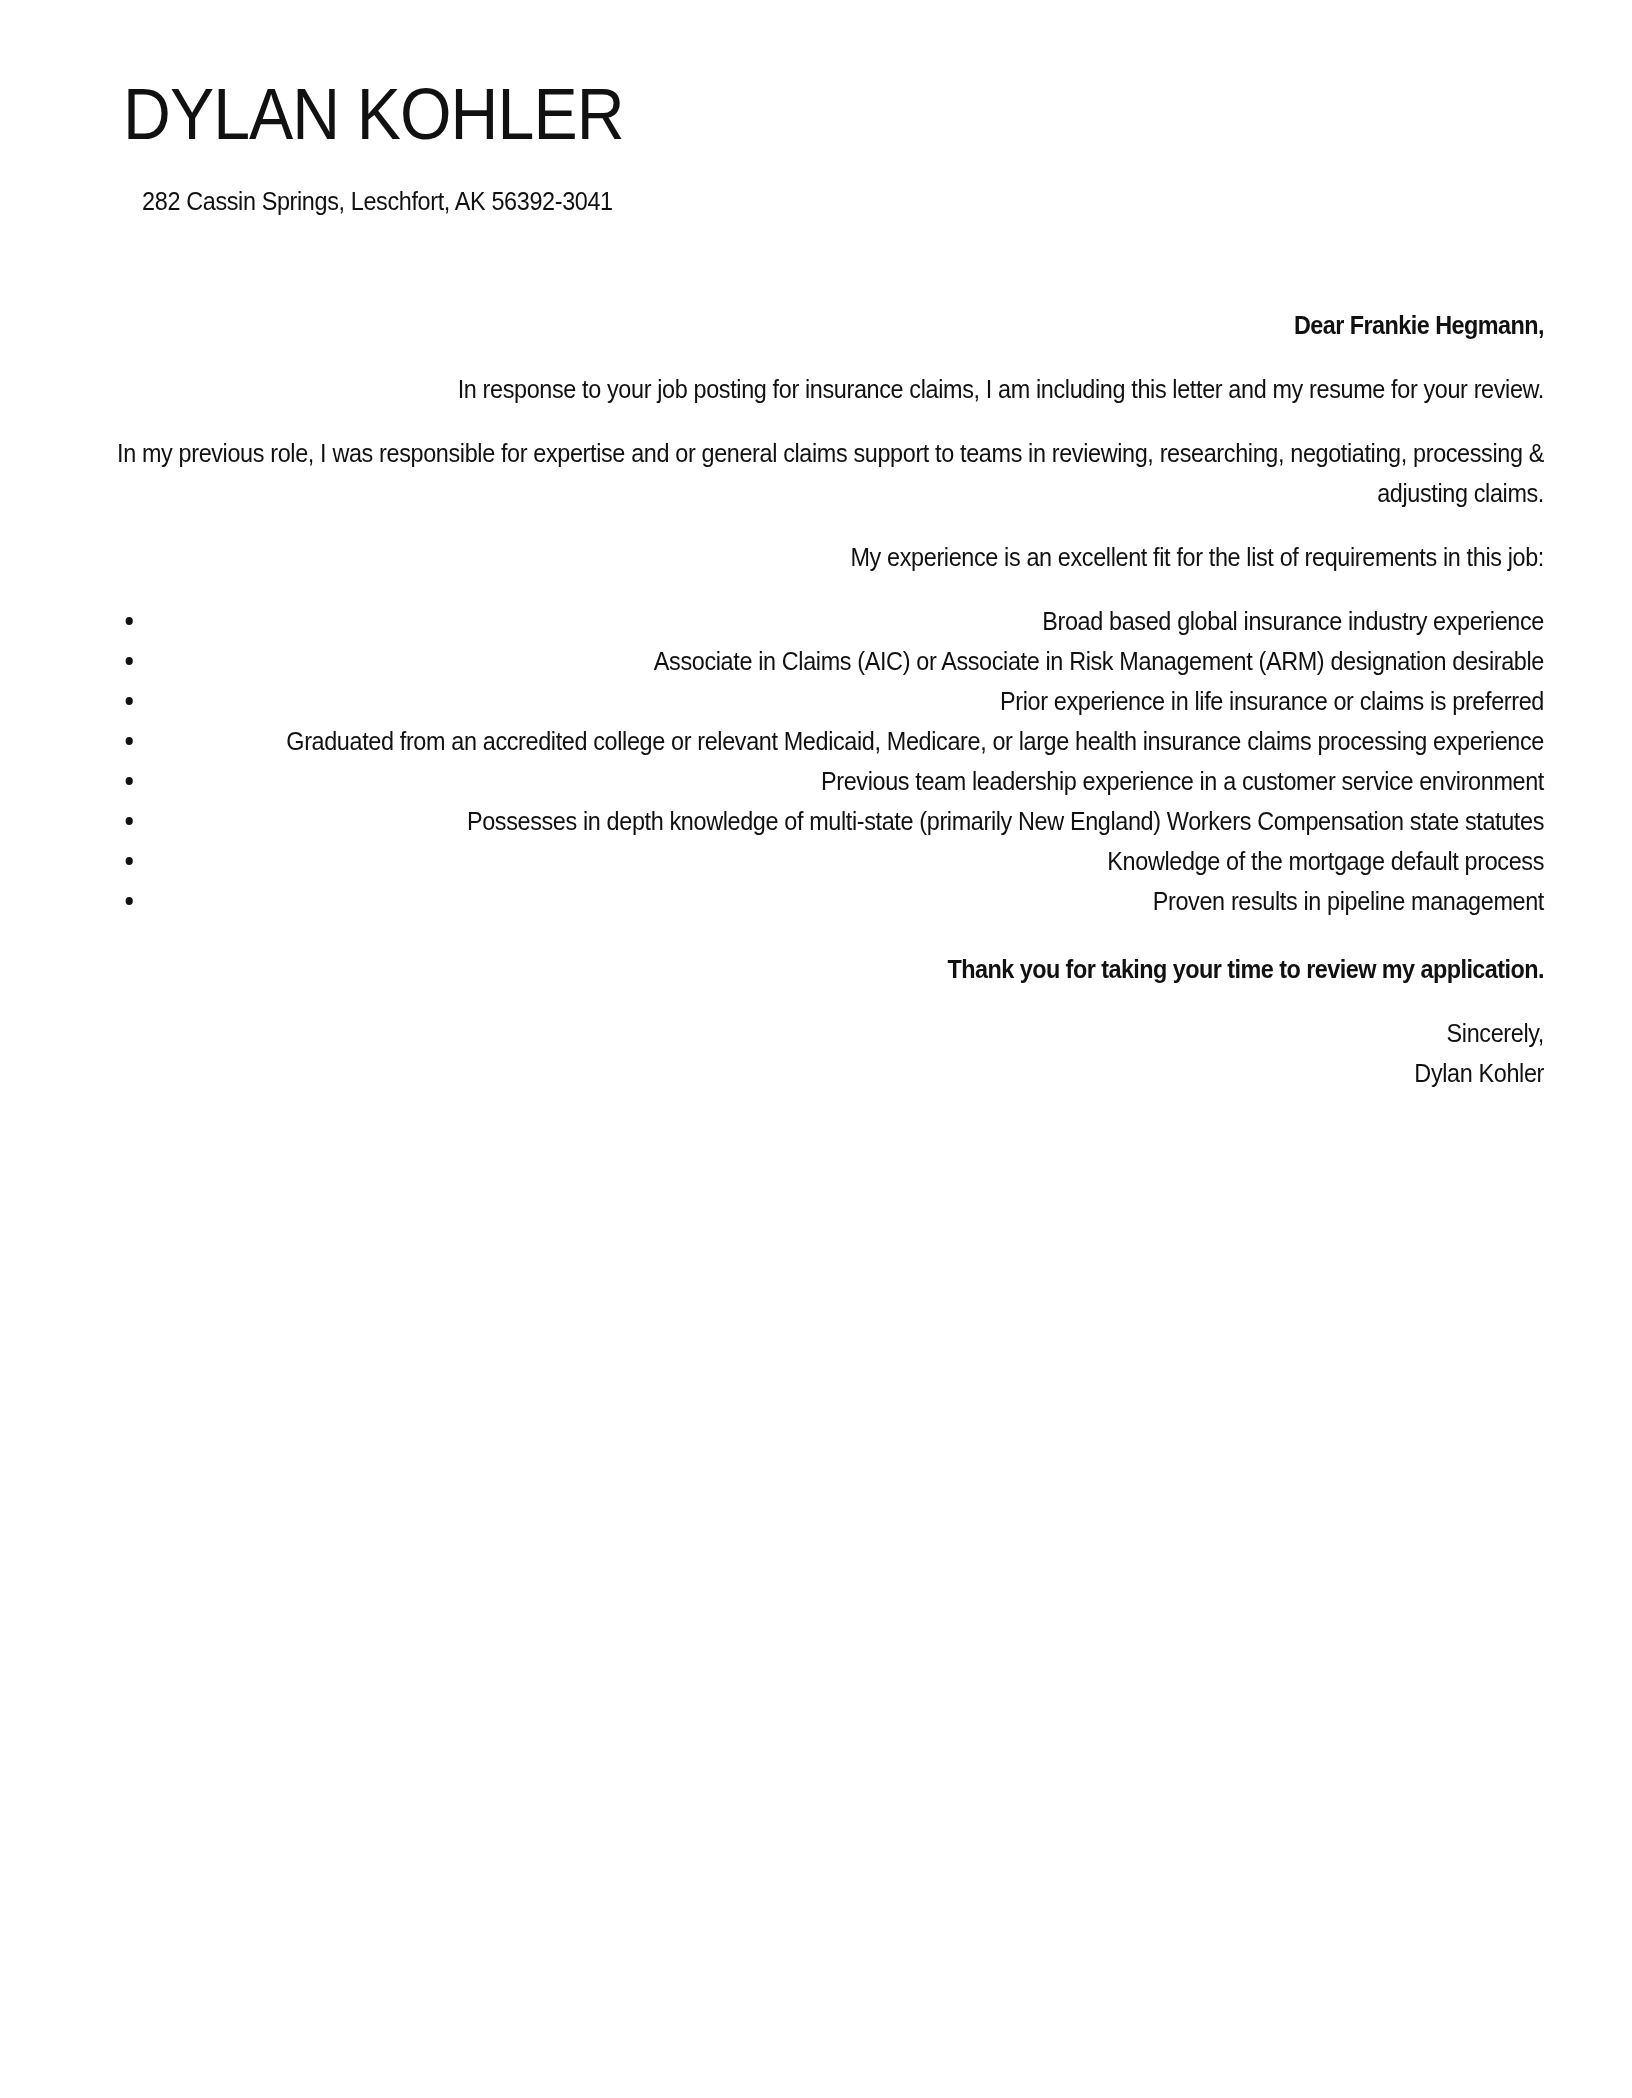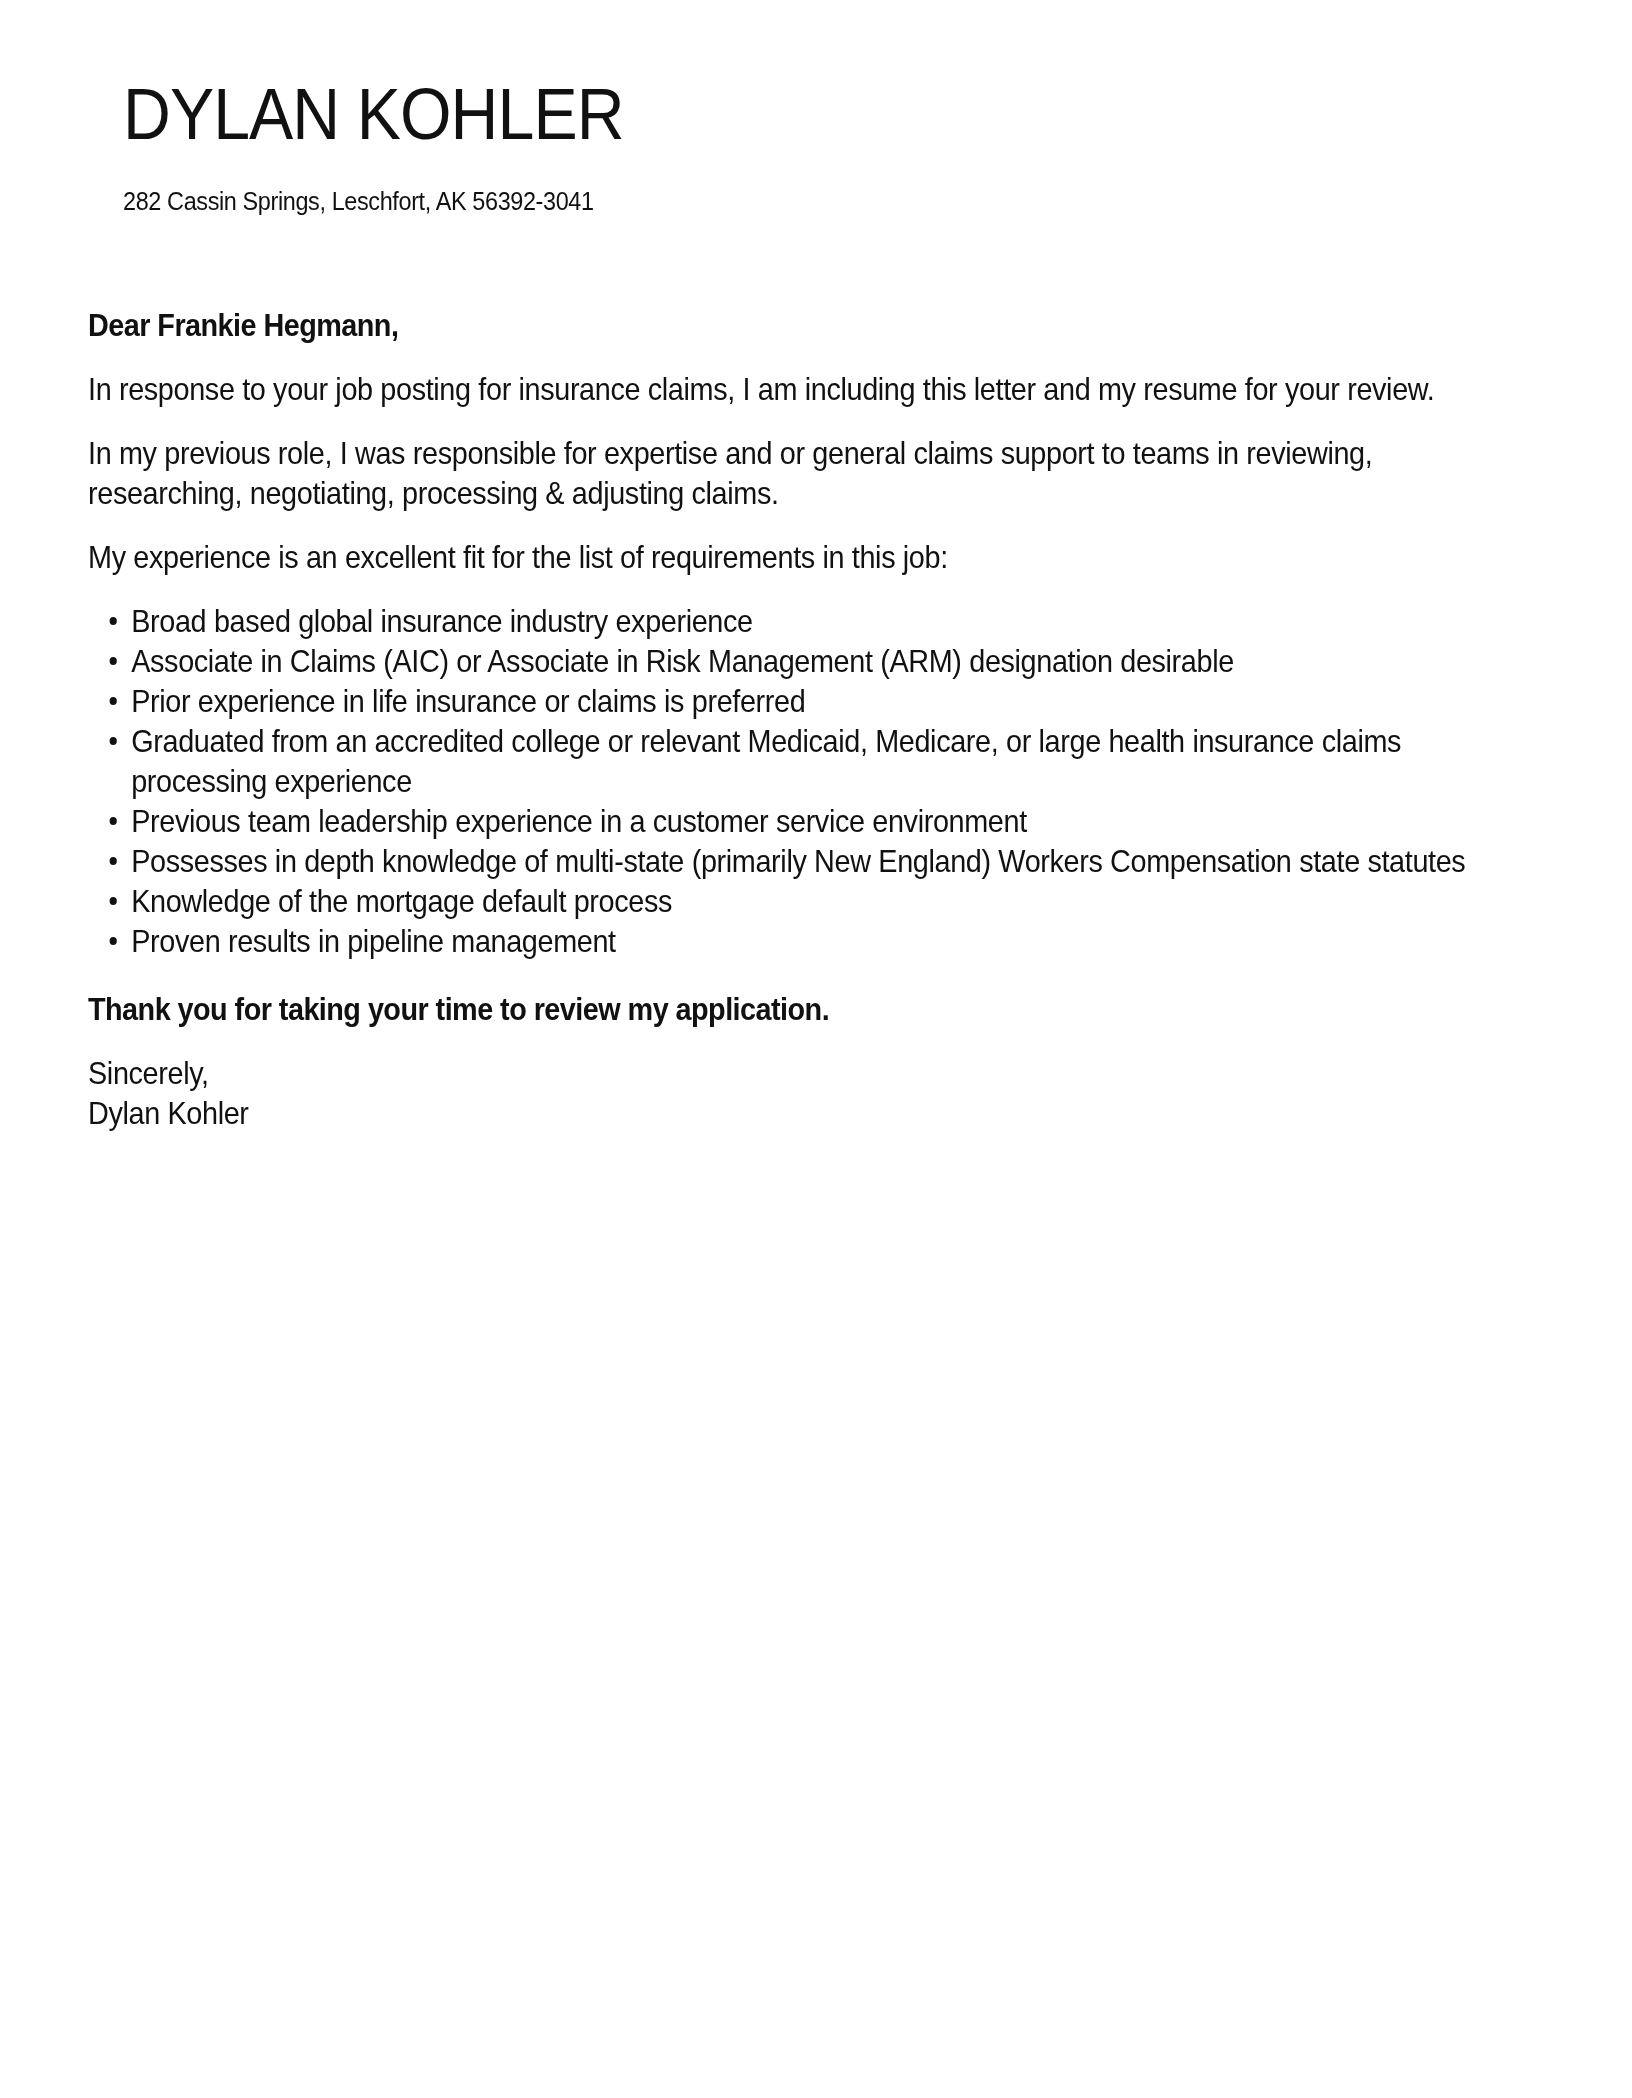--- a/index.html
+++ b/index.html
@@ -14,20 +14,21 @@
       overflow: hidden;
       color: #111111;
       font-family: "Liberation Sans", "DejaVu Sans", sans-serif;
     }
     .page {
       position: absolute;
       left: 0;
       top: 0;
       width: 1632px;
       height: 2098px;
+      text-align: right;
     }
     .header {
       position: absolute;
       left: 123px;
       top: 66px;
     }
     .name {
       margin: 0;
       font-size: 72px;
       font-weight: 400;
@@ -41,24 +42,24 @@
       margin: 22px 0 0 0;
       font-size: 26px;
       line-height: 34px;
       letter-spacing: -0.4px;
       transform: scaleX(0.9);
       transform-origin: left center;
       white-space: nowrap;
     }
     .letter {
       position: absolute;
-      left: 88px;
+      left: 104px;
       top: 305px;
       width: 1440px;
-      font-size: 32px;
+      font-size: 26px;
       line-height: 40px;
       letter-spacing: -0.4px;
     }
     .letter p {
       margin: 0 0 24px 0;
     }
     .block {
       width: 1600px;
       transform: scaleX(0.9);
       transform-origin: left top;

